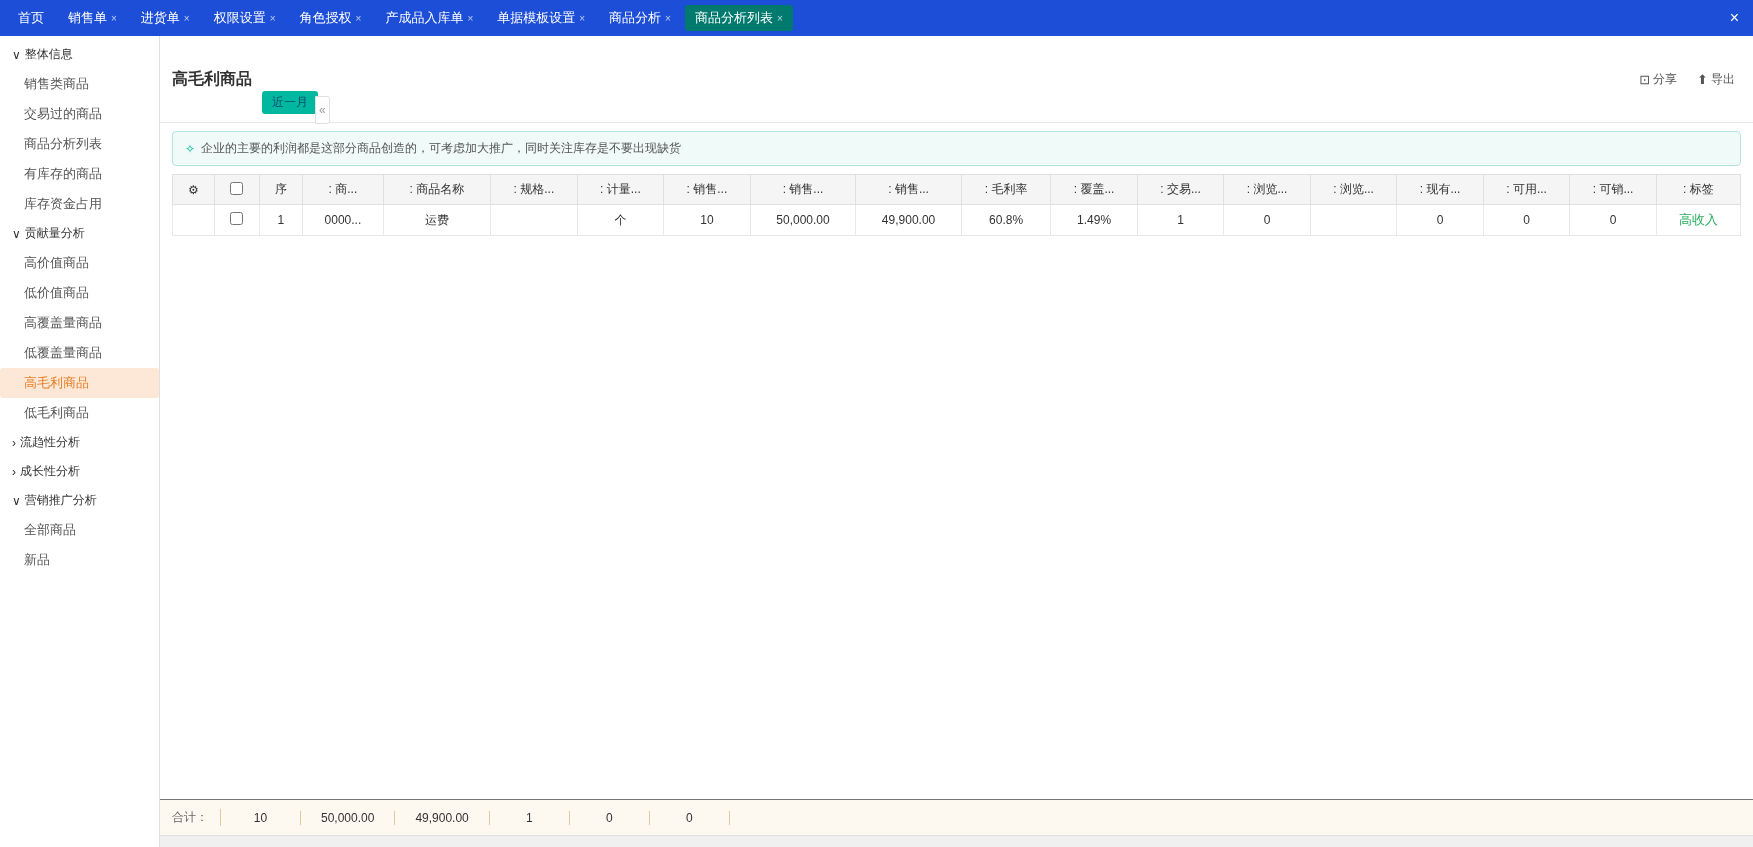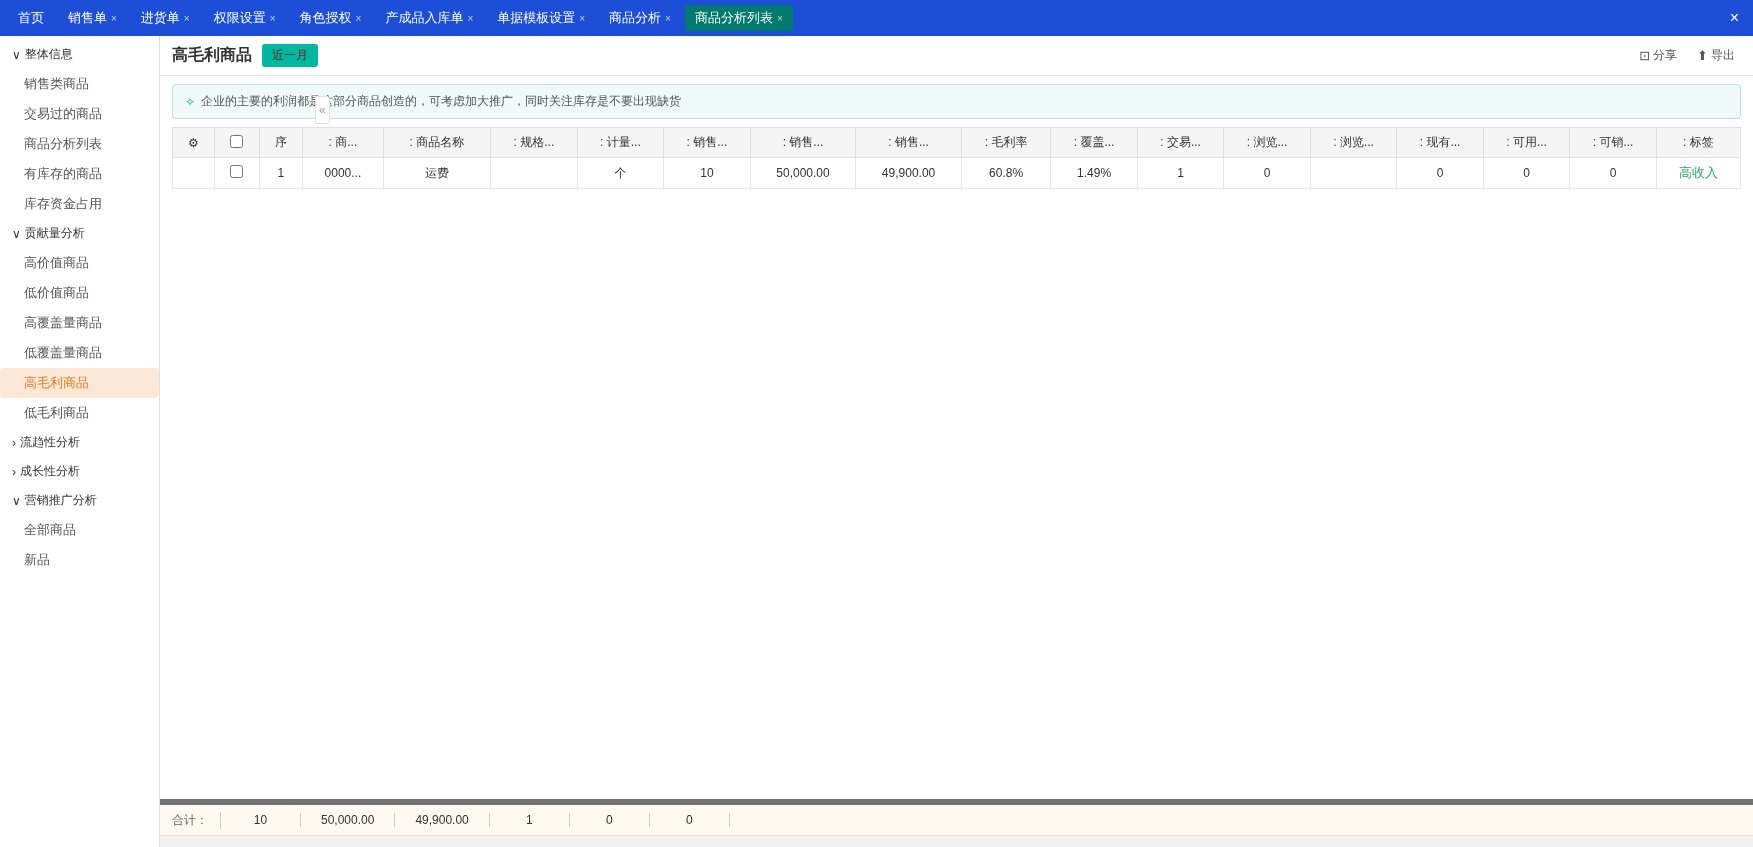--- a/index.html
+++ b/index.html
@@ -112,26 +112,27 @@
       gap: 10px;
       border-bottom: 1px solid #e8e8e8;
     }
     .content-title {
       font-size: 16px;
       font-weight: bold;
       color: #333;
     }
     .date-filter-btn {
       background: #00b8a0;
-      color: #7f1d1d;
+      color: #0c4a6e;
       border: none;
       border-radius: 3px;
       padding: 3px 10px;
       font-size: 12px;
       cursor: pointer;
+      margin-top: 47px;
     }
     .search-box {
       display: flex;
       align-items: center;
       border: 1px solid #ddd;
       border-radius: 3px;
       padding: 2px 8px;
       gap: 4px;
       flex: 1;
       max-width: 300px;
@@ -210,21 +211,21 @@
       font-size: 13px;
     }
     .underline-link {
       color: #333;
       cursor: pointer;
     }
 
     
     .footer-totals {
       background: #fef9f0;
-      border-top: 6px solid #737373;
+      border-top: 1px solid #737373;
       padding: 6px 12px;
       display: flex;
       align-items: center;
       gap: 0;
       min-height: 36px;
     }
     .footer-label {
       color: #666;
       font-size: 12px;
       padding-right: 12px;

